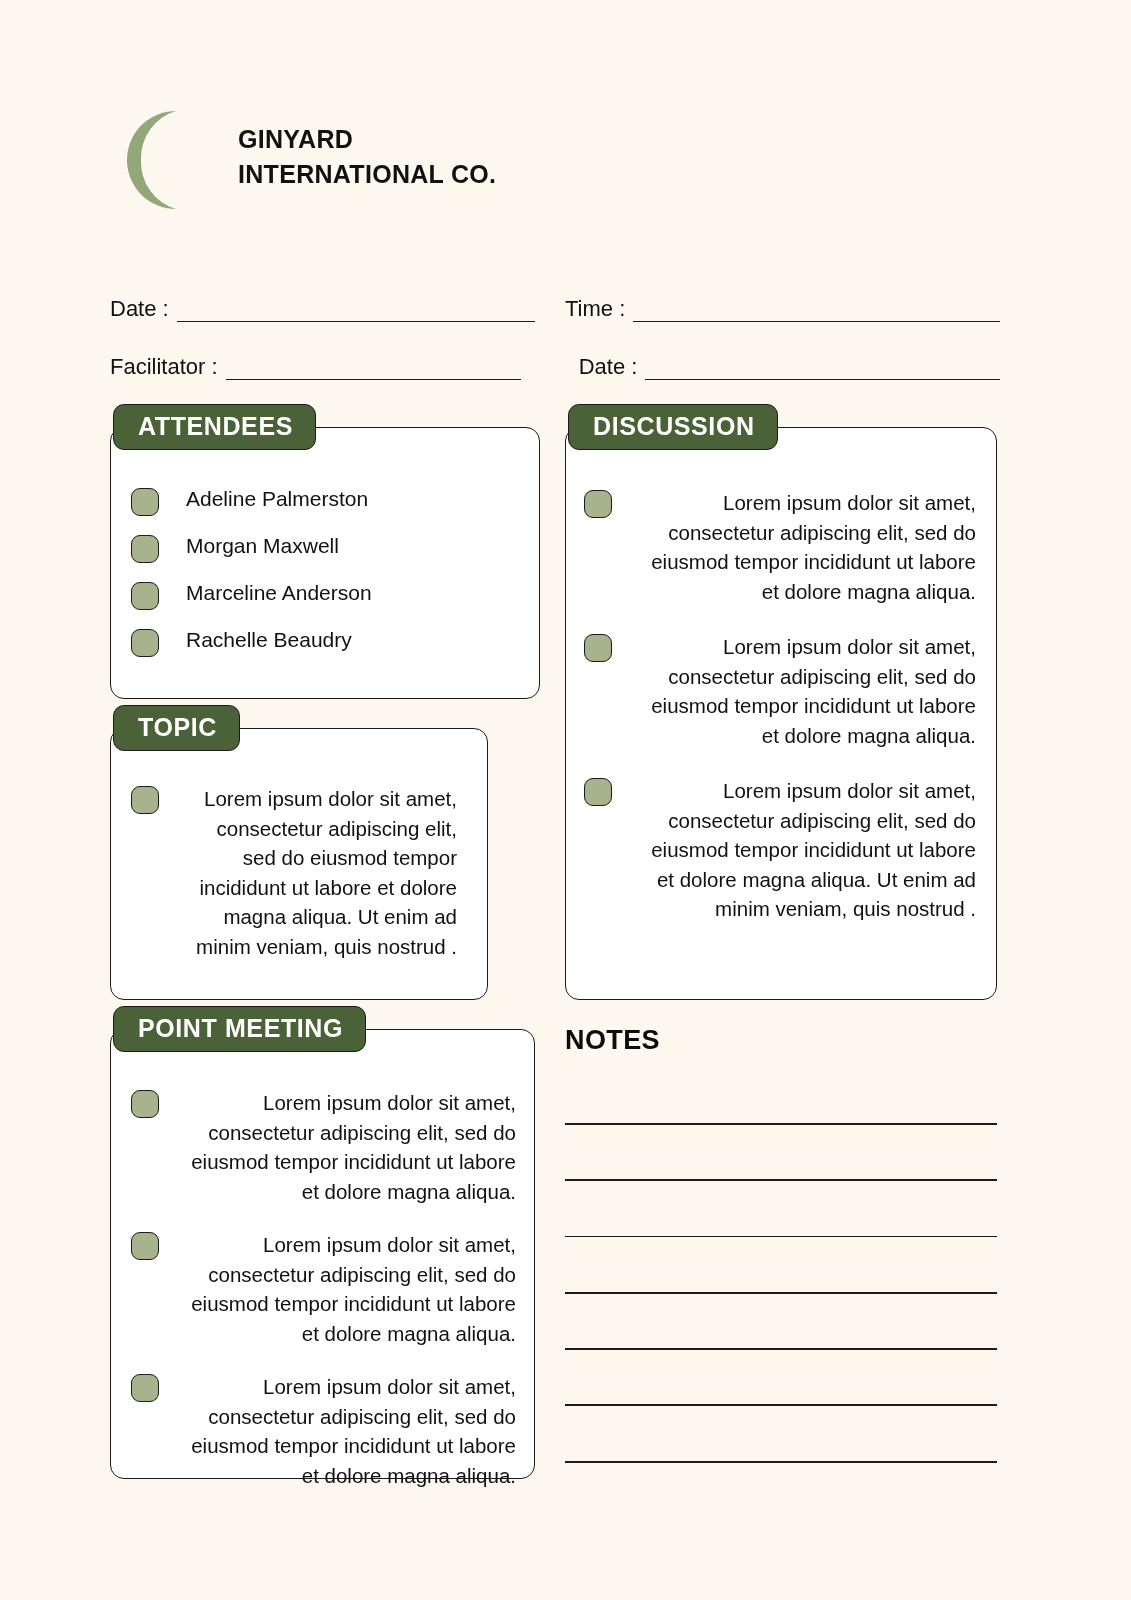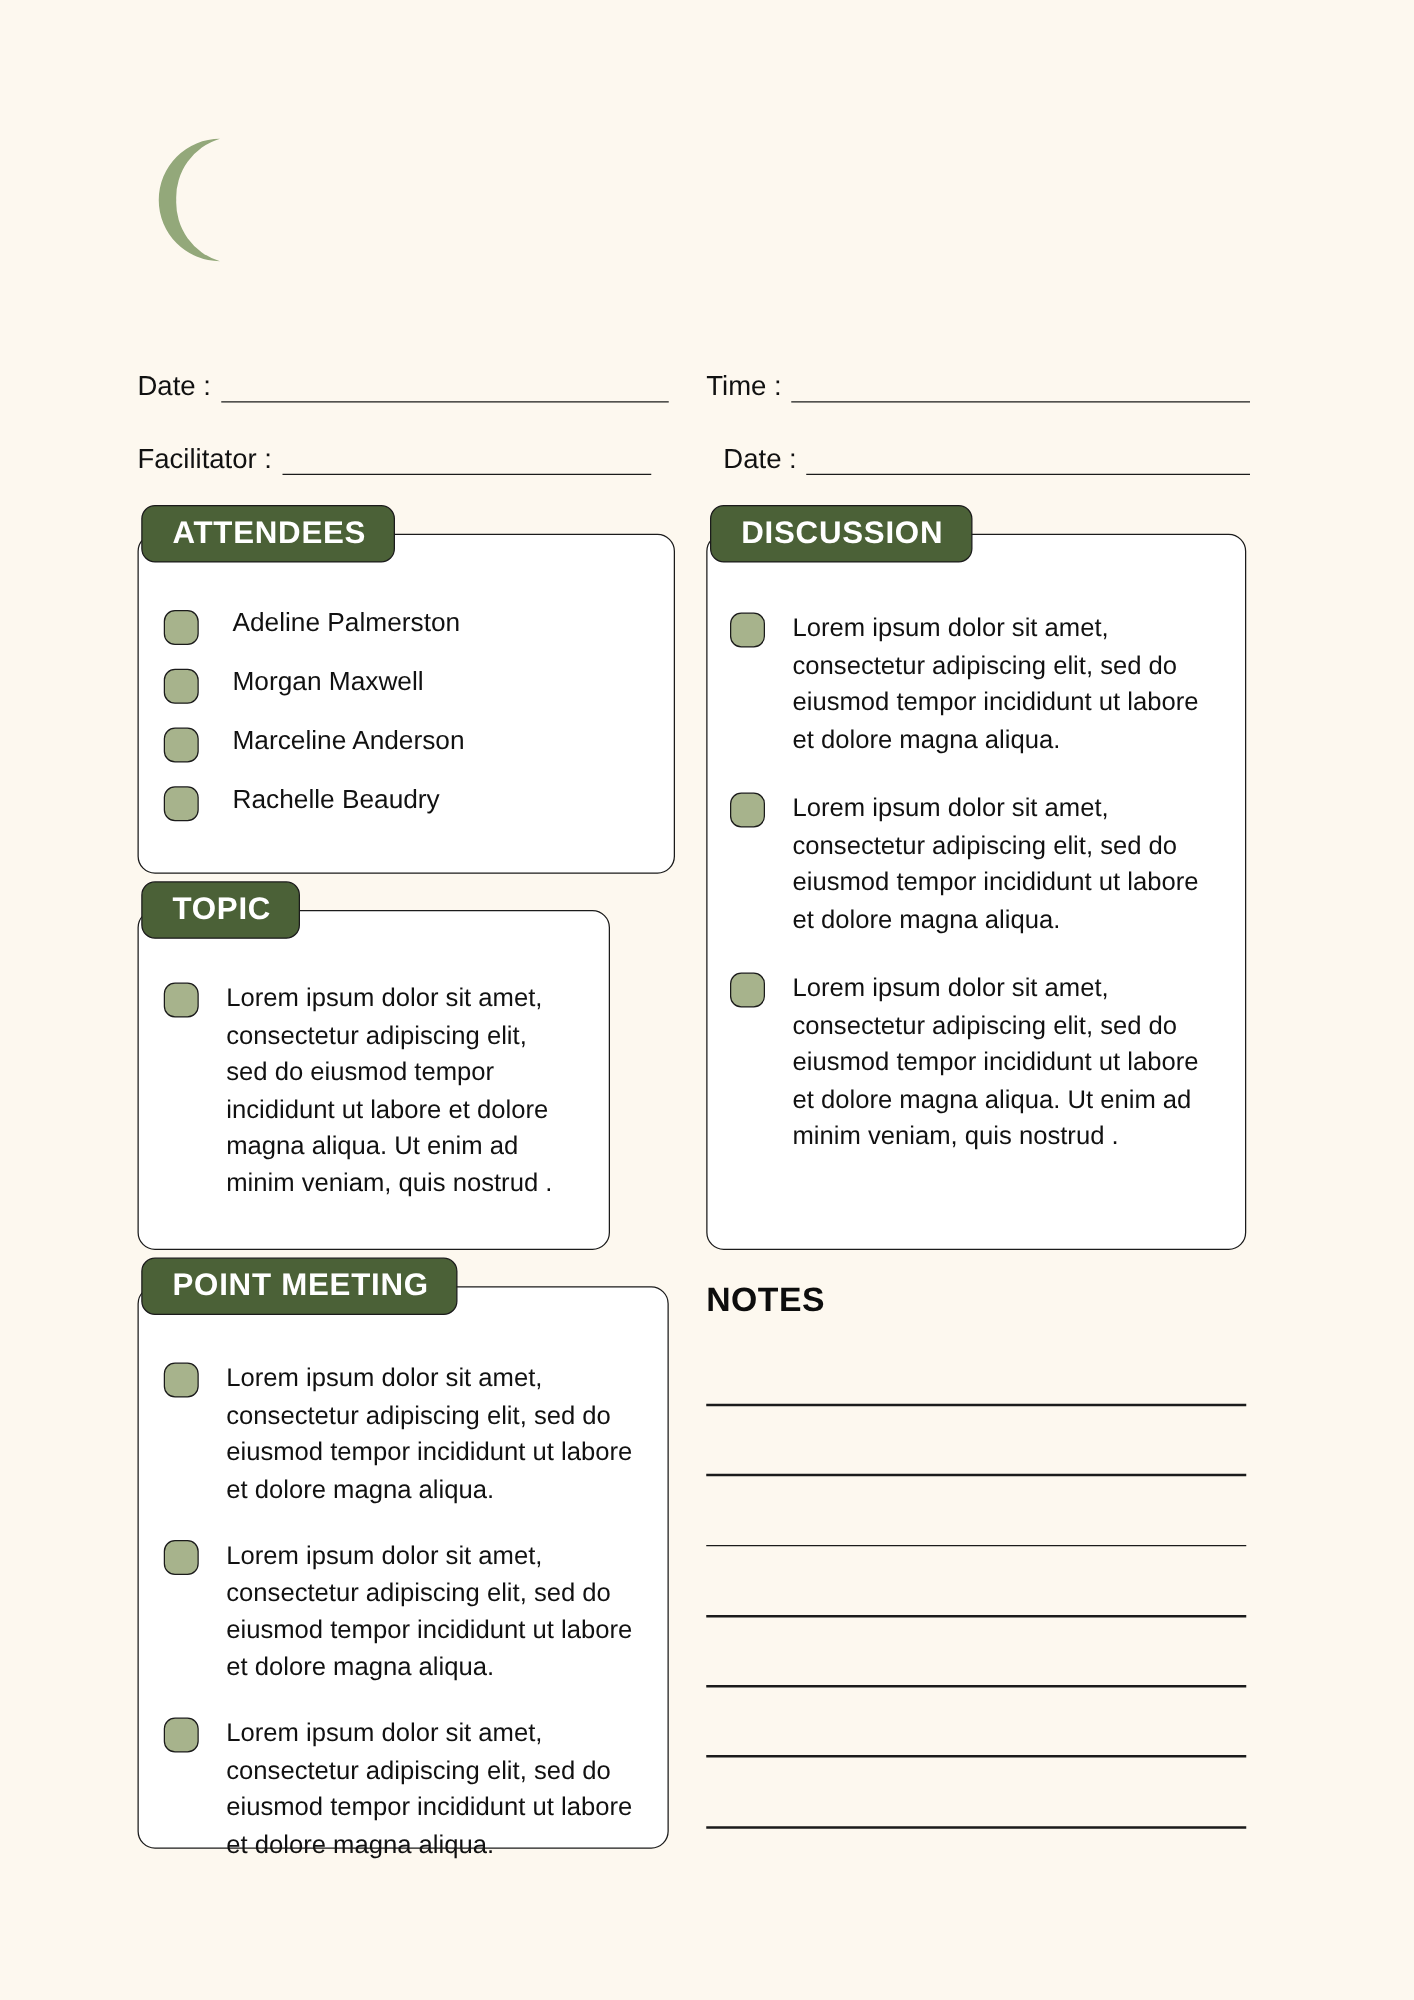--- a/index.html
+++ b/index.html
@@ -104,20 +104,21 @@
     height: 22px;
   }
   .field.col-left .field-rule { margin-right: 30px; }
 
   
   .card {
     position: absolute;
     background: #ffffff;
     border: 1.6px solid #1b1b1b;
     border-radius: 14px;
+    text-align: right;
   }
   .card-tab {
     position: absolute;
     left: 2px;
     top: -24px;
     background: #4b6137;
     border: 1.6px solid #1b1b1b;
     border-radius: 11px;
     padding: 9px 22px 10px 24px;
     color: #ffffff;
@@ -249,20 +250,24 @@
         <path d="M70 10
                  A46 46 0 1 0 70 100
                  A46 46 0 1 1 70 10 Z" fill="#3d5a2c" transform="translate(4,0) scale(0.97) translate(2,1)"></path>
 
         <path d="M47 19 A39 39 0 1 1 47 91 A39 39 0 1 0 47 19 Z" fill="#93a87a" transform="translate(10,0)"></path>
 
         <circle cx="60" cy="55" r="29" fill="#fdf8ef"></circle>
       </svg>
     </div>
 
+    <div class="brand-text">
+      <span class="brand-line">GINYARD</span>
+      <span class="brand-line">INTERNATIONAL CO.</span>
+    </div>
 
   </div>
 
   <div class="fields">
 
     <div class="field-row r1">
       <div class="field col-left">
         <span class="field-label">Date :</span>
         <span class="field-rule"></span>
       </div>

